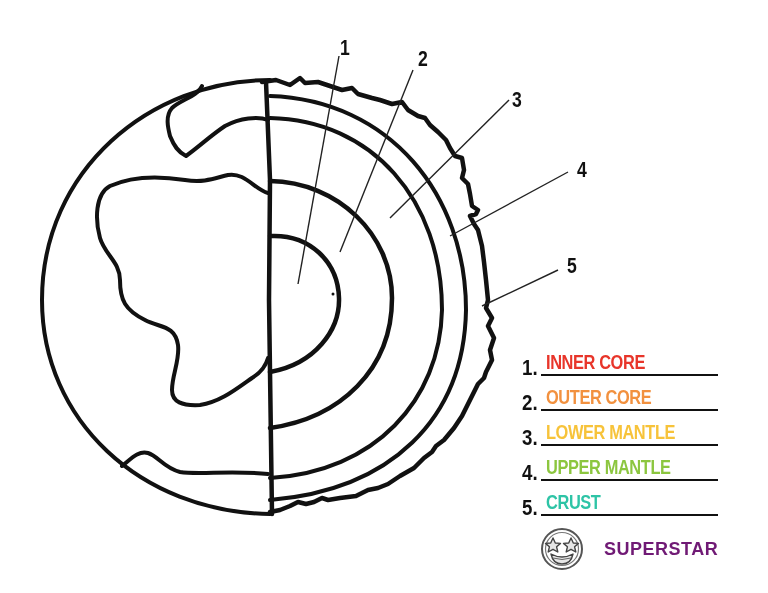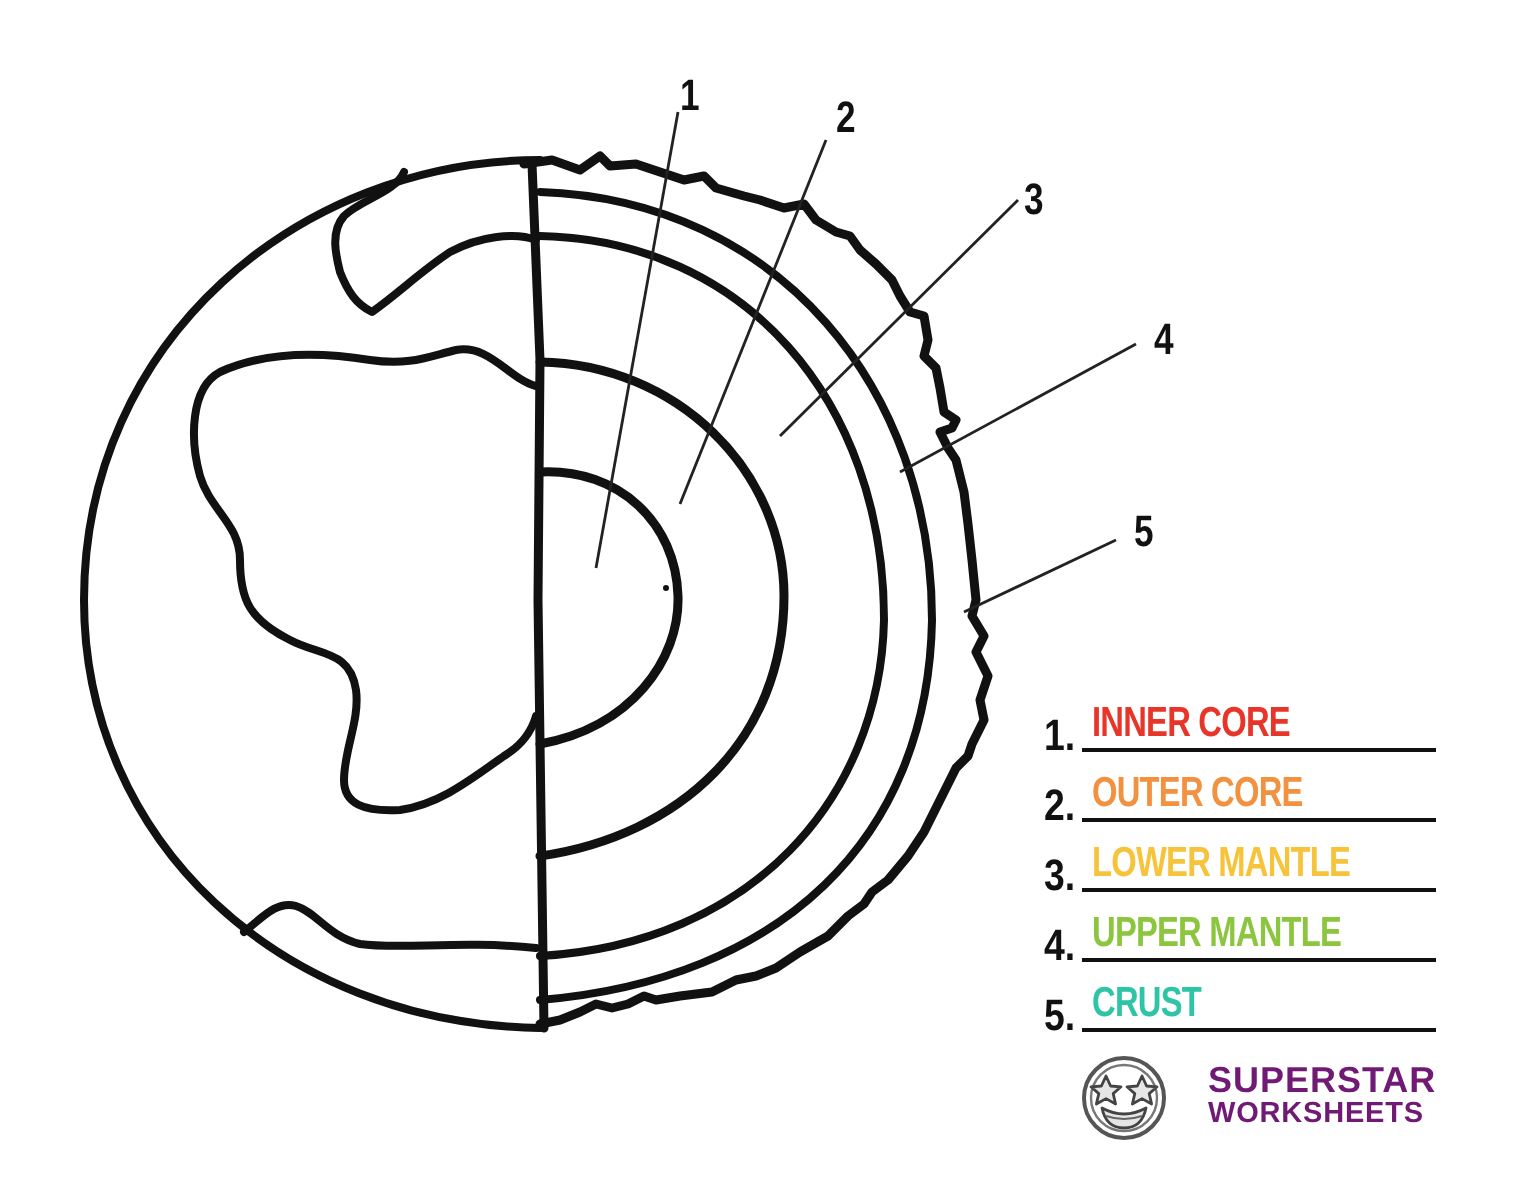--- a/index.html
+++ b/index.html
@@ -98,15 +98,14 @@
   <svg class="logo-badge" viewBox="0 0 44 44" xmlns="http://www.w3.org/2000/svg">
     <circle cx="22" cy="22" r="20" fill="#fff" stroke="#555" stroke-width="2"></circle>
     <circle cx="22" cy="22" r="16.5" fill="#fff" stroke="#777" stroke-width="1.2"></circle>
     <path d="M13 11 L15.3 16 L20.5 16.4 L16.6 19.8 L17.8 25 L13 22.3 L8.2 25 L9.4 19.8 L5.5 16.4 L10.7 16 Z" fill="#e6e6e6" stroke="#444" stroke-width="1.4" stroke-linejoin="round"></path>
     <path d="M31 11 L33.3 16 L38.5 16.4 L34.6 19.8 L35.8 25 L31 22.3 L26.2 25 L27.4 19.8 L23.5 16.4 L28.7 16 Z" fill="#e6e6e6" stroke="#444" stroke-width="1.4" stroke-linejoin="round"></path>
     <path d="M11 27 Q22 33 33 27 Q31 37 22 37 Q13 37 11 27 Z" fill="#e6e6e6" stroke="#444" stroke-width="1.4" stroke-linejoin="round"></path>
     <path d="M13 31 Q22 34 31 31" fill="none" stroke="#666" stroke-width="1"></path>
   </svg>
   <div class="logo-text">
     <div class="logo-line1">SUPERSTAR</div>
-    <div class="logo-line2">WORKSHEETS</div>
   </div>
 </div>
 
 </body></html>

